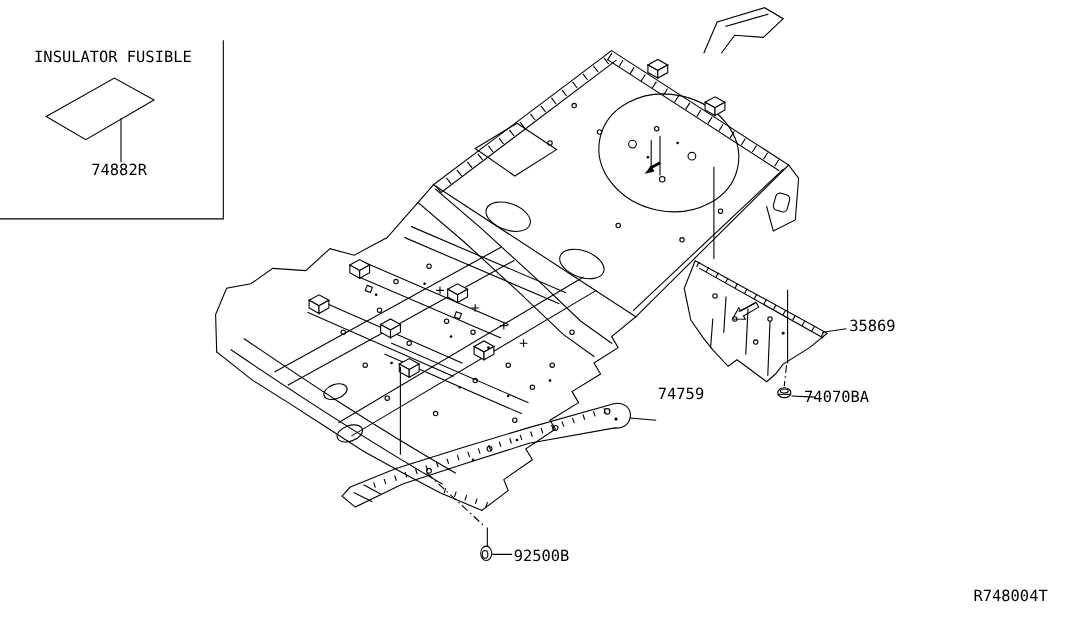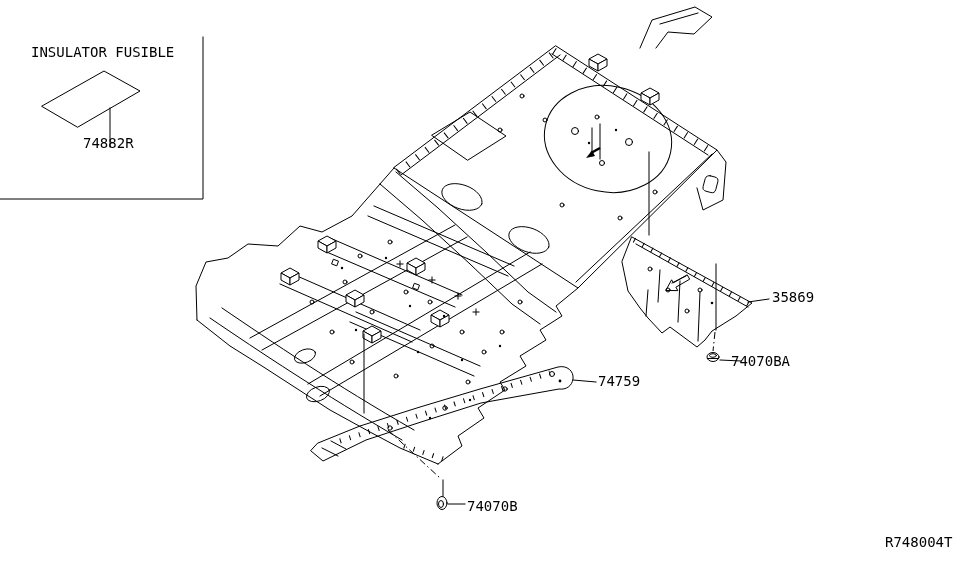--- a/index.html
+++ b/index.html
@@ -196,25 +196,25 @@
     <line class="dashdot" x1="388" y1="430" x2="440" y2="478"></line>
     <line class="ln" x1="443" y1="480" x2="443" y2="496"></line>
     <ellipse class="ln" cx="442" cy="503" rx="5" ry="6.5"></ellipse>
     <ellipse class="ln" cx="441" cy="504" rx="2.5" ry="3.5"></ellipse>
     <line class="ln" x1="448" y1="504" x2="465" y2="504"></line>
   </g>
 </svg>
 
 <div class="lbl" style="left:31px;top:45px">INSULATOR FUSIBLE</div>
 
-<div class="lbl" style="left:83px;top:136px">74882R</div>
+<div class="lbl" style="left:83px;top:148px">74882R</div>
 
 <div class="lbl" style="left:772px;top:290px">35869</div>
 
 <div class="lbl" style="left:731px;top:354px">74070BA</div>
 
-<div class="lbl" style="left:598px;top:374px">74759</div>
-
-<div class="lbl" style="left:467px;top:499px">74070B</div>
+<div class="lbl" style="left:598px;top:352px">74759</div>
+
+<div class="lbl" style="left:467px;top:499px">92500B</div>
 
 <div class="lbl" style="left:885px;top:535px">R748004T</div>
 
 </div>
 
 </body></html>

